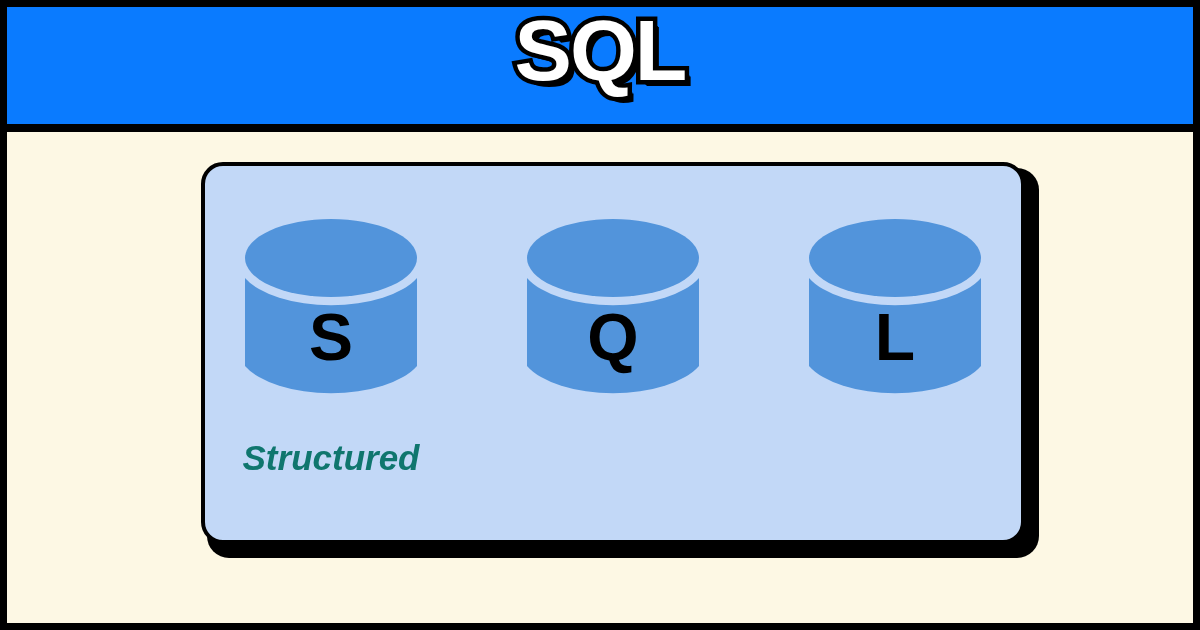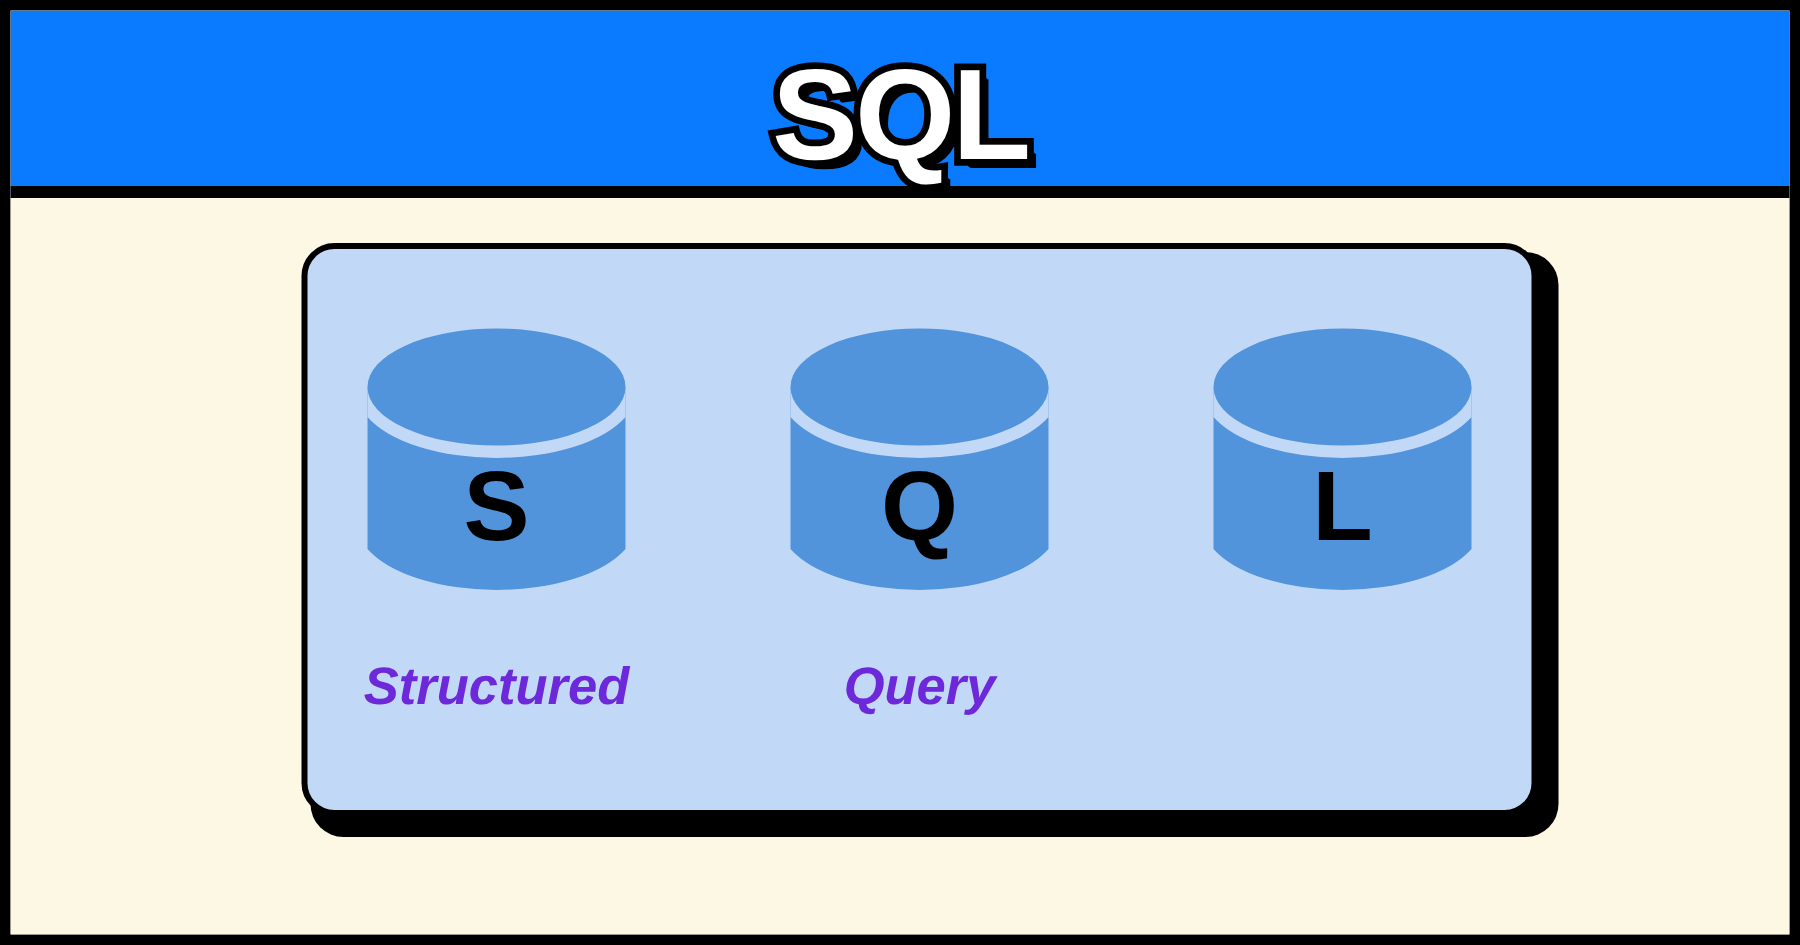--- a/index.html
+++ b/index.html
@@ -22,21 +22,21 @@
   
   .header {
     position: absolute;
     left: 0;
     top: 0;
     width: 1186px;
     height: 117px;
     background: #0A7BFF;
     border-bottom: 8px solid #000000;
     display: flex;
-    align-items: flex-end;
+    align-items: flex-start;
     justify-content: center;
     overflow: hidden;
   }
 
   .header-title {
     font-family: "Liberation Sans", sans-serif;
     font-size: 86px;
     font-weight: bold;
     line-height: 1;
     color: #ffffff;
@@ -141,21 +141,21 @@
     line-height: 1;
     user-select: none;
   }
 
   .item-label {
     margin-top: 28px;
     font-family: "Liberation Sans", sans-serif;
     font-size: 35px;
     font-weight: bold;
     font-style: italic;
-    color: #6d28d9;
+    color: #0f766e;
     line-height: 1;
     white-space: nowrap;
     user-select: none;
   }
 </style>
 </head>
 <body>
 
 <div class="infographic">
 
@@ -184,21 +184,20 @@
 
         <div class="item">
           <div class="cylinder">
             <svg class="cyl-svg" viewBox="0 0 186 196" xmlns="http://www.w3.org/2000/svg">
               <path d="M7 42 L7 150 A93 44 0 0 0 179 150 L179 42 Z" fill="#5294DB"></path>
               <path d="M7 42 L7 62 A93 44 0 0 0 179 62 L179 42 Z" fill="#C2D8F7"></path>
               <ellipse cx="93" cy="42" rx="86" ry="39" fill="#5294DB"></ellipse>
             </svg>
             <div class="cyl-letter">Q</div>
           </div>
-          <div class="item-label">Query</div>
         </div>
 
         <div class="item">
           <div class="cylinder">
             <svg class="cyl-svg" viewBox="0 0 186 196" xmlns="http://www.w3.org/2000/svg">
               <path d="M7 42 L7 150 A93 44 0 0 0 179 150 L179 42 Z" fill="#5294DB"></path>
               <path d="M7 42 L7 62 A93 44 0 0 0 179 62 L179 42 Z" fill="#C2D8F7"></path>
               <ellipse cx="93" cy="42" rx="86" ry="39" fill="#5294DB"></ellipse>
             </svg>
             <div class="cyl-letter">L</div>

